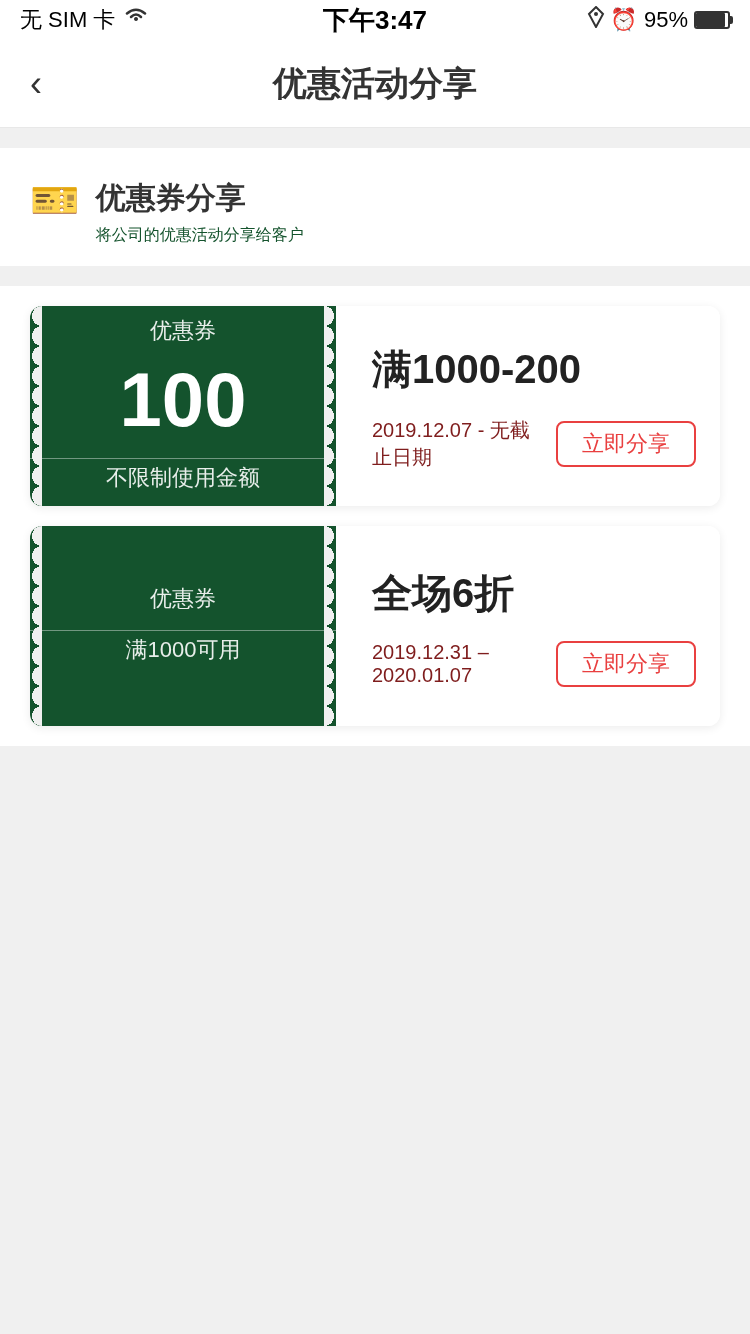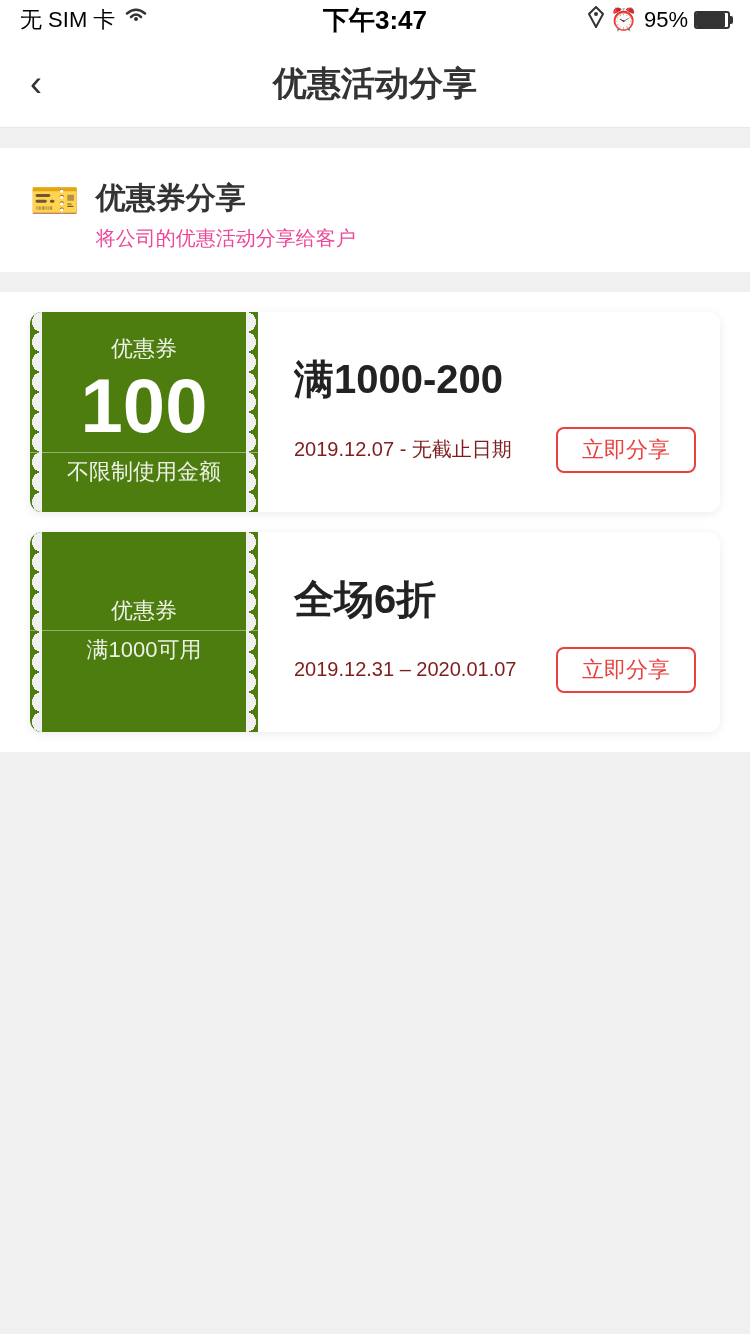--- a/index.html
+++ b/index.html
@@ -108,22 +108,22 @@
       line-height: 1;
       margin-top: 2px;
     }
     .section-text h2 {
       font-size: 30px;
       font-weight: 600;
       color: #333;
       margin-bottom: 6px;
     }
     .section-text p {
-      font-size: 20px;
-      color: #ec4899;
+      font-size: 16px;
+      color: #14532d;
     }
 
     
     .coupons-list {
       background: #fff;
       margin-top: 20px;
       padding: 20px 30px;
       display: flex;
       flex-direction: column;
       gap: 20px;
@@ -135,28 +135,29 @@
       width: 100%;
       height: 200px;
       border-radius: 12px;
       overflow: hidden;
       box-shadow: 0 2px 10px rgba(0,0,0,0.08);
       position: relative;
     }
 
     
     .coupon-left {
-      width: 228px;
-      background: #4d7c0f;
+      width: 306px;
+      background: #14532d;
       display: flex;
       flex-direction: column;
       align-items: center;
       justify-content: center;
       position: relative;
       flex-shrink: 0;
+      gap: 12px;
     }
     
     .coupon-left::after {
       content: '';
       position: absolute;
       right: -12px;
       top: 0;
       width: 24px;
       height: 100%;
       background: radial-gradient(circle at 0 10px, #f0f0f0 10px, transparent 10px);

